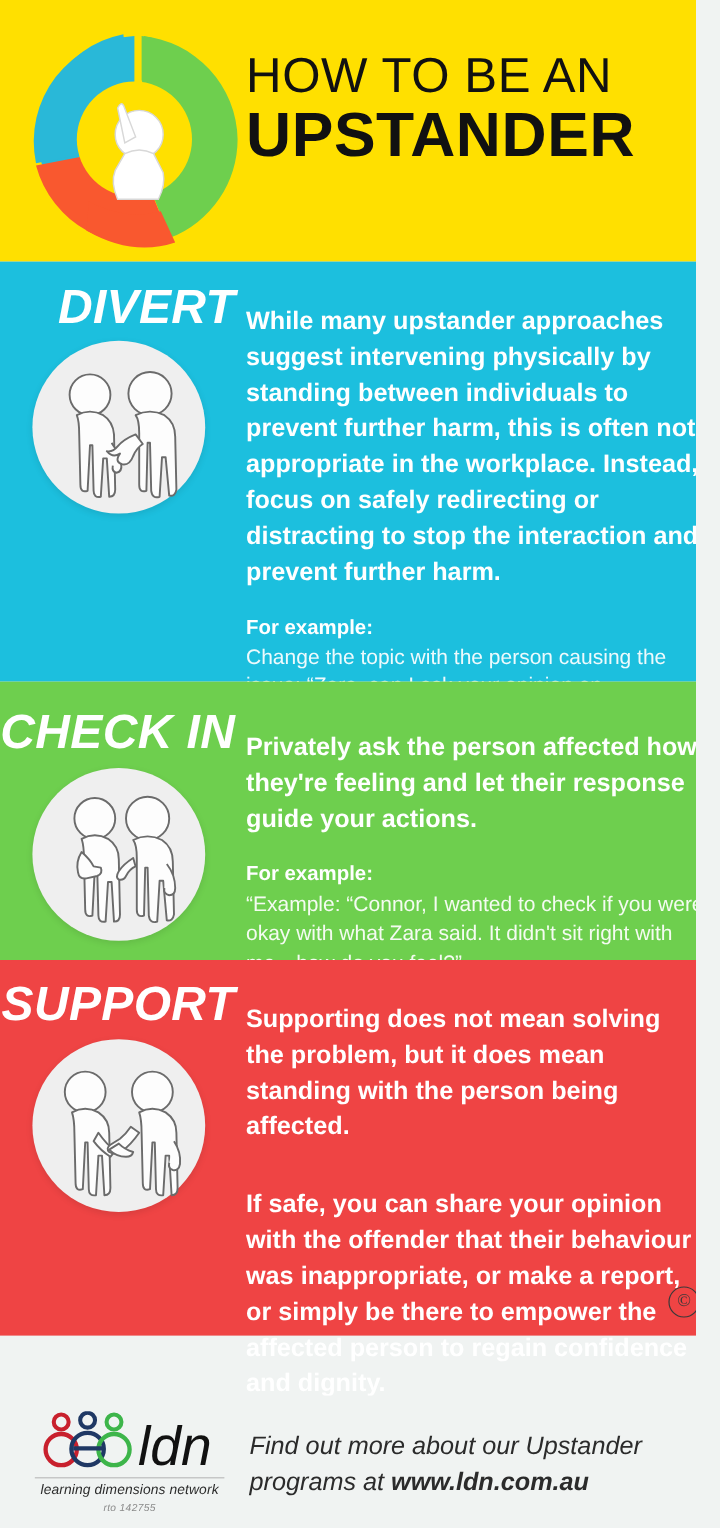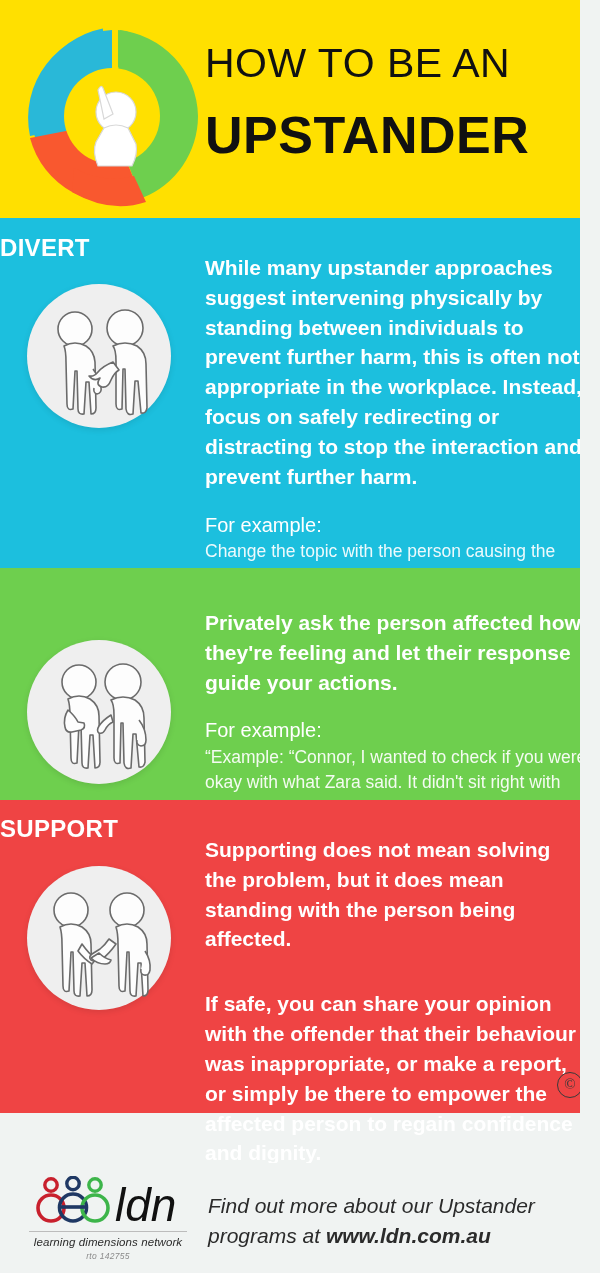--- a/index.html
+++ b/index.html
@@ -21,51 +21,52 @@
   }
   .header-titles {
     position:absolute; left:205px; top:42px; width:390px;
   }
   .title-line1 {
     font-size:41px; font-weight:300; letter-spacing:0.5px;
     color:#111; line-height:1.05; white-space:nowrap;
   }
   .title-line2 {
     font-size:52px; font-weight:bold; letter-spacing:0.5px;
-    color:#111; line-height:1.1; margin-top:22px; white-space:nowrap;
+    color:#111; line-height:1.1; margin-top:0; white-space:nowrap;
   }
 
   
   .section { position:absolute; left:0; width:600px; }
   .sec-divert  { top:218px;  height:350px; background:#1CBFDE; }
   .sec-check   { top:568px;  height:282px; background:#6ECF4E; }
   .sec-support { top:800px;  height:313px; background:#ef4444; }
 
   .sec-head {
-    position:absolute; left:0; width:196px; text-align:left;
-    color:#ffffff; font-size:24px; font-weight:bold; letter-spacing:0.3px;
+    position:absolute; left:0; width:196px; text-align:right;
+    color:#ffffff; font-size:40px; font-weight:bold; letter-spacing:0.3px;
     line-height:1;
+    font-style:italic;
   }
   .sec-icon {
     position:absolute; width:144px; height:144px; left:27px;
     border-radius:50%; background:#EFEFEF;
     box-shadow:0 2px 6px rgba(0,0,0,0.10);
   }
   .sec-icon svg { display:block; width:144px; height:144px; }
 
   .sec-body {
     position:absolute; left:205px; width:382px;
     color:#ffffff;
   }
   .body-strong {
     font-size:21px; font-weight:bold; line-height:1.42;margin-top:18px;
   }
   .example-gap { height:19px; }
   .example-label {
-    font-size:20px; font-weight:normal; line-height:1.42;
+    font-size:17px; font-weight:bold; line-height:1.42;
   }
   .example-text {
     font-size:17.5px; font-weight:400; line-height:1.42;
     color:rgba(255,255,255,0.92);
   }
   .para-gap { height:17px; }
 
   .copyright-mark {
     position:absolute; right:17px; bottom:15px;
     width:26px; height:26px; border-radius:50%;
@@ -157,20 +158,21 @@
 
     <div class="sec-body" style="top:17px;">
       <div class="body-strong">While many upstander approaches suggest intervening physically by standing between individuals to prevent further harm, this is often not appropriate in the workplace. Instead, focus on safely redirecting or distracting to stop the interaction and prevent further harm.</div>
       <div class="example-gap"></div>
       <div class="example-label">For example:</div>
       <div class="example-text">Change the topic with the person causing the issue: “Zara, can I ask your opinion on something quickly?”</div>
     </div>
   </div>
 
   <div class="section sec-check">
+    <div class="sec-head" style="top:22px;">CHECK IN</div>
 
     <div class="sec-icon" style="top:72px;">
       <svg viewBox="0 0 144 144" xmlns="http://www.w3.org/2000/svg" fill="#fdfdfd" stroke="#6b6b6b" stroke-width="1.6" stroke-linejoin="round">
         <circle cx="52" cy="42" r="17"></circle>
         <path d="M41 59 q11 -6 22 0 q9 6 9 17 l1 46 q0 6 -5 6 l-2 -33 -3 0 -2 33
                  q-6 1 -6 -5 l-1 -39 -2 0 -2 39 q-6 2 -6 -5 l-1 -42 q0 -11 -2 -17 Z"></path>
 
         <path d="M41 70 q-5 8 -3 17 q1 6 7 5 l9 -2 q5 -2 3 -7 l-6 -1 q-3 -6 -10 -12 Z"></path>
         <circle cx="96" cy="42" r="18"></circle>
         <path d="M84 60 q12 -6 24 0 q9 6 9 18 l1 44 q-1 6 -6 5 l-3 -33 -3 0 -2 34

